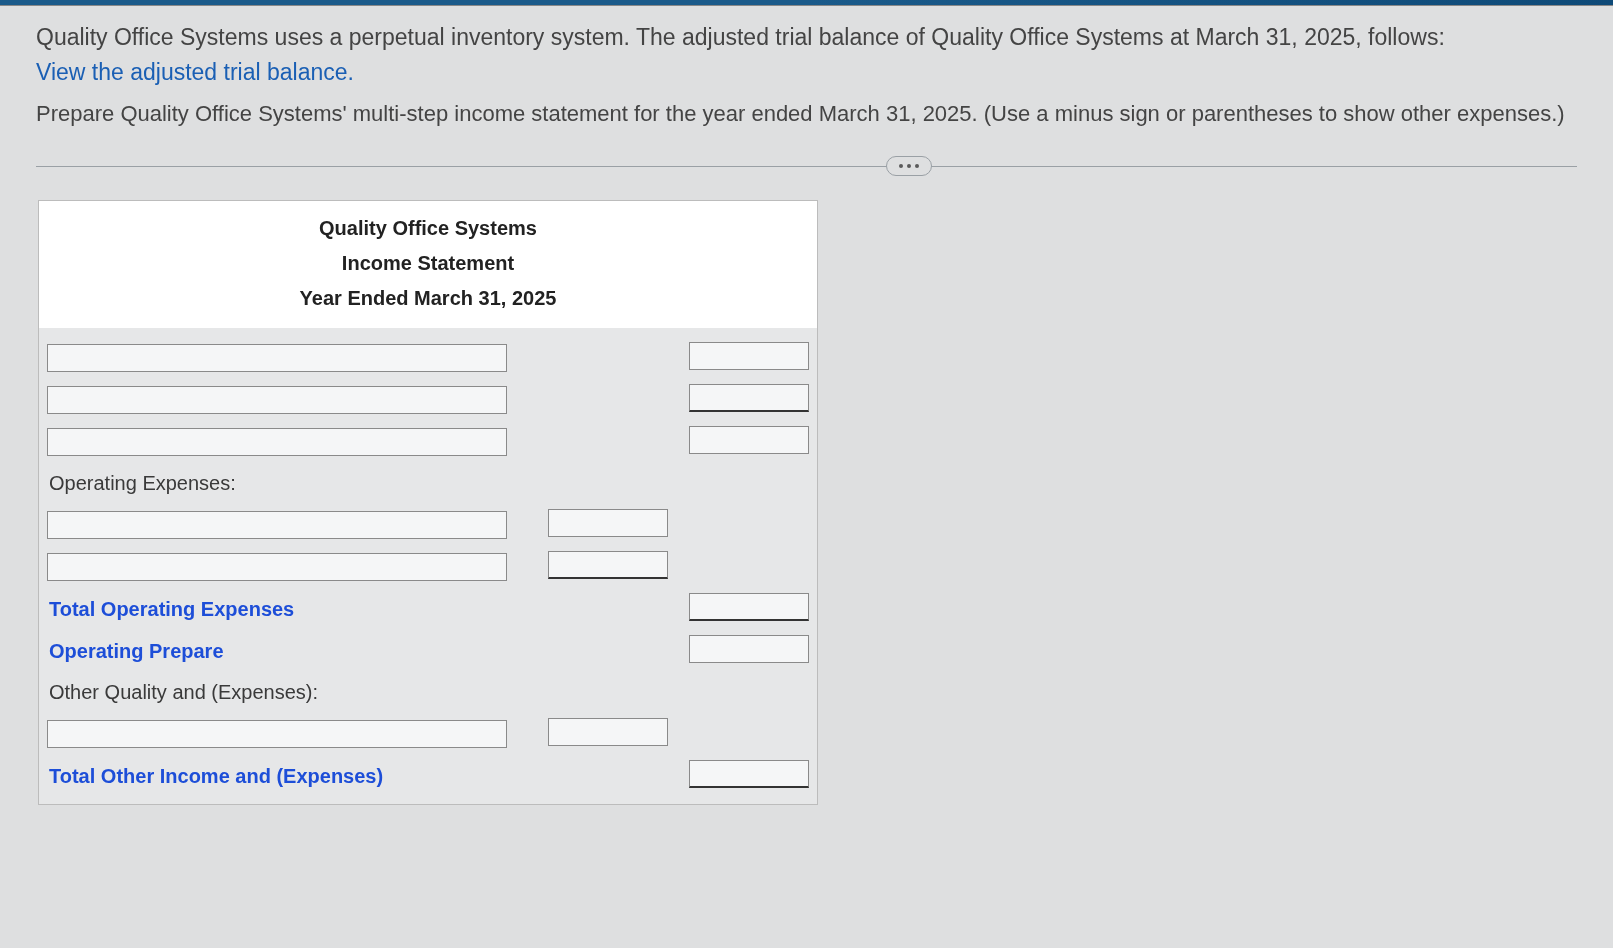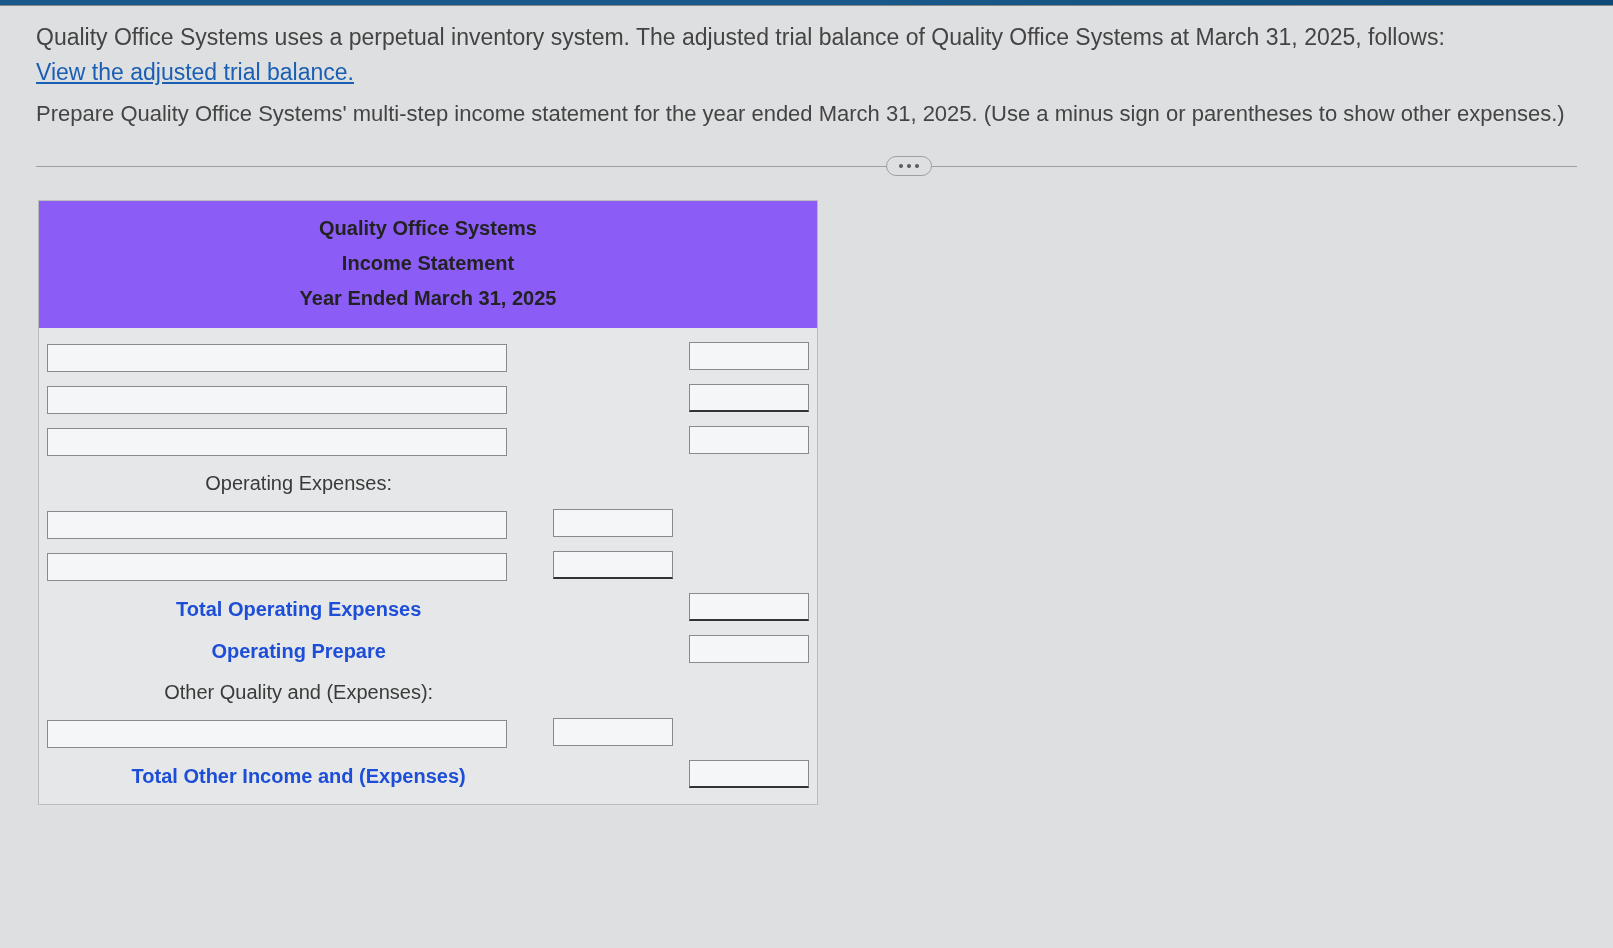--- a/index.html
+++ b/index.html
@@ -19,21 +19,20 @@
   .content {
     padding: 14px 36px 0 36px;
   }
   .intro {
     font-size: 23px;
     color: #444;
     line-height: 1.5;
   }
   .link {
     color: #1a5fb4;
-    text-decoration: underline;
     cursor: pointer;
   }
   .instr {
     font-size: 22px;
     color: #444;
     margin-top: 8px;
     line-height: 1.5;
   }
   .divider-wrap {
     position: relative;
@@ -68,21 +67,21 @@
     border-radius:50%;
     margin:0 2px;
   }
   .worksheet {
     margin-left: 2px;
     width: 780px;
     background: #e6e7e8;
     border: 1px solid #bcbcbc;
   }
   .ws-header {
-    background: #8b5cf6;
+    background: #ffffff;
     text-align: center;
     padding: 10px 8px 12px 8px;
   }
   .ws-header div {
     font-weight: bold;
     font-size: 20px;
     color: #222;
     padding: 6px 0;
   }
   .ws-body {
@@ -122,21 +121,21 @@
     left: 0; right: 0;
     bottom: -4px;
     border-top: 1px solid #333;
   }
   .static-label {
     font-size: 20px;
     color: #3a3a3a;
     padding: 4px 0 4px 2px;
   }
   .static-label.bold { font-weight: bold; color:#1d4ed8; }
-  td { padding: 2px 0; text-align: center; }
+  td { padding: 2px 0; }
 </style>
 </head>
 <body>
 
 <div class="top-bar"></div>
 
 <div class="content">
 
   <div class="intro">Quality Office Systems uses a perpetual inventory system. The adjusted trial balance of Quality Office Systems at March 31, 2025, follows:</div>
   <div class="intro"><a class="link">View the adjusted trial balance.</a></div>

